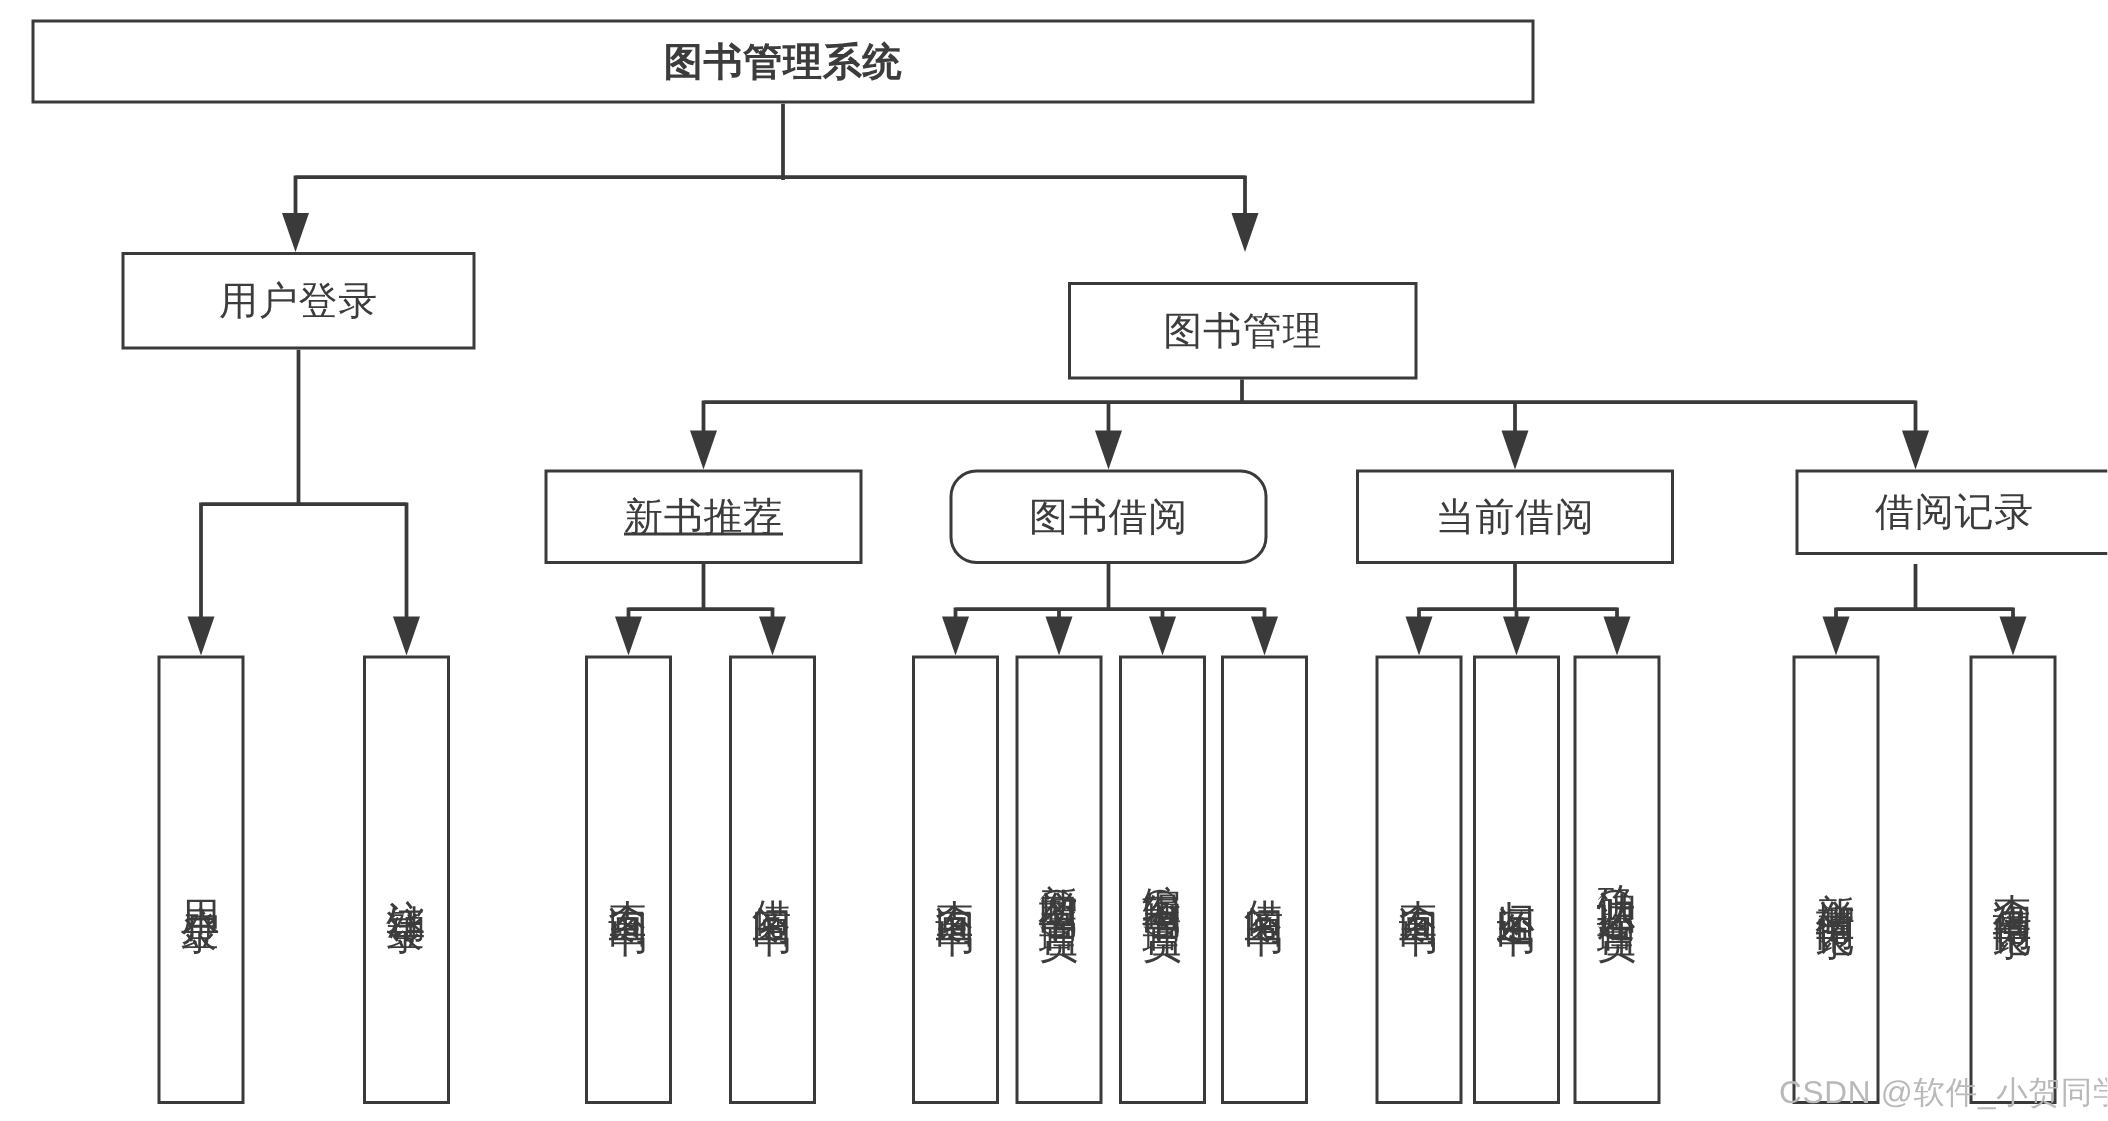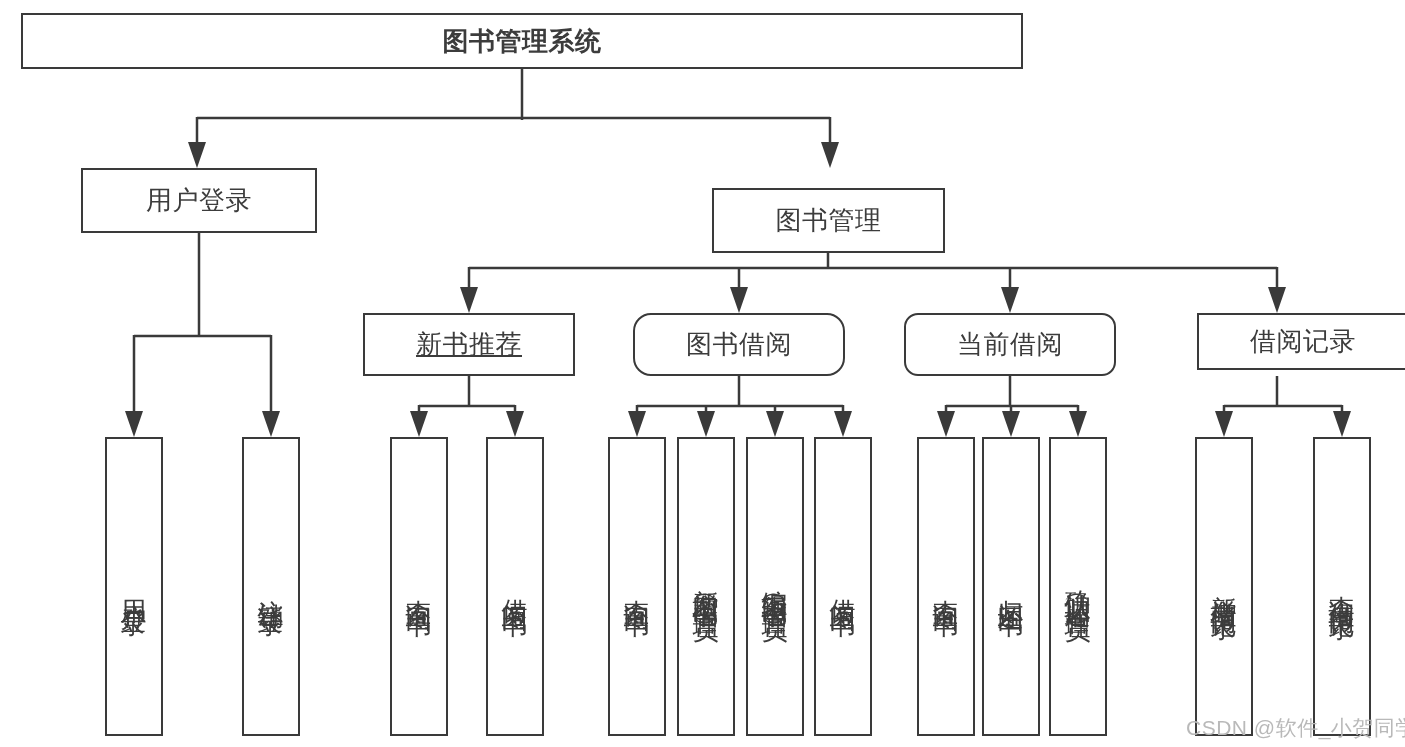--- a/index.html
+++ b/index.html
@@ -91,21 +91,21 @@
     <polygon points="1333,411 1351,411 1342,437"></polygon>
   </svg>
 
   <div class="node" style="left:21px;top:13px;width:1002px;height:56px;font-weight:bold;">图书管理系统</div>
 
   <div class="node" style="left:81px;top:168px;width:236px;height:65px;">用户登录</div>
   <div class="node" style="left:712px;top:176px;width:233px;height:65px;margin-top:12px;">图书管理</div>
 
   <div class="node" style="left:363px;top:313px;width:212px;height:63px;text-decoration:underline;">新书推荐</div>
   <div class="node" style="left:633px;top:313px;width:212px;height:63px;border-radius:18px;">图书借阅</div>
-  <div class="node" style="left:904px;top:313px;width:212px;height:63px;border-radius:14px;">当前借阅</div>
+  <div class="node" style="left:904px;top:313px;width:212px;height:63px;">当前借阅</div>
   <div class="node" style="left:1197px;top:313px;width:212px;height:57px;">借阅记录</div>
 
   <div class="node vbox" style="left:105px;top:437px;width:58px;height:299px;">用户登录</div>
   <div class="node vbox" style="left:242px;top:437px;width:58px;height:299px;">注销登录</div>
 
   <div class="node vbox" style="left:390px;top:437px;width:58px;height:299px;">查询图书</div>
   <div class="node vbox" style="left:486px;top:437px;width:58px;height:299px;">借阅图书</div>
 
   <div class="node vbox" style="left:608px;top:437px;width:58px;height:299px;">查询图书</div>
   <div class="node vbox" style="left:677px;top:437px;width:58px;height:299px;">新增图书（管理员）</div>

